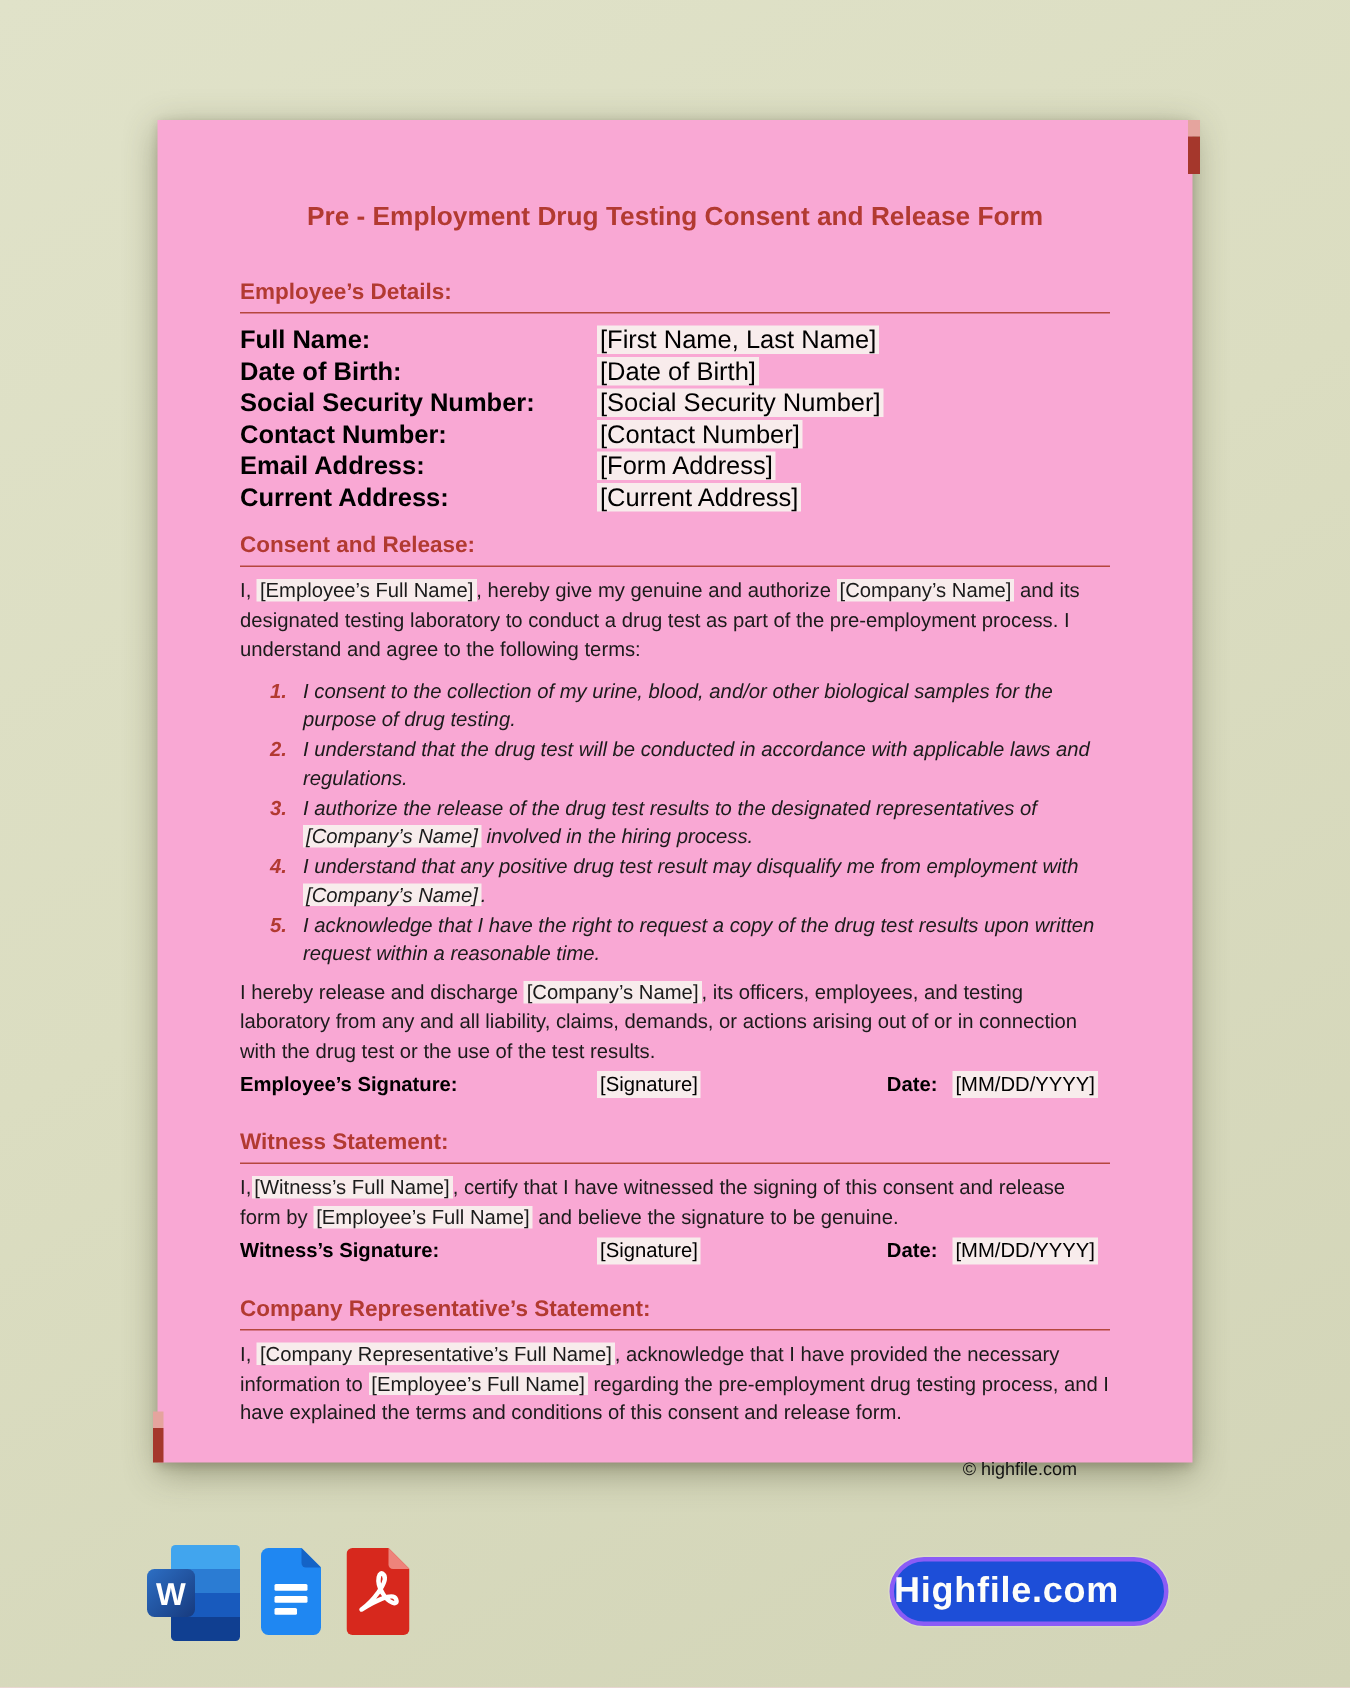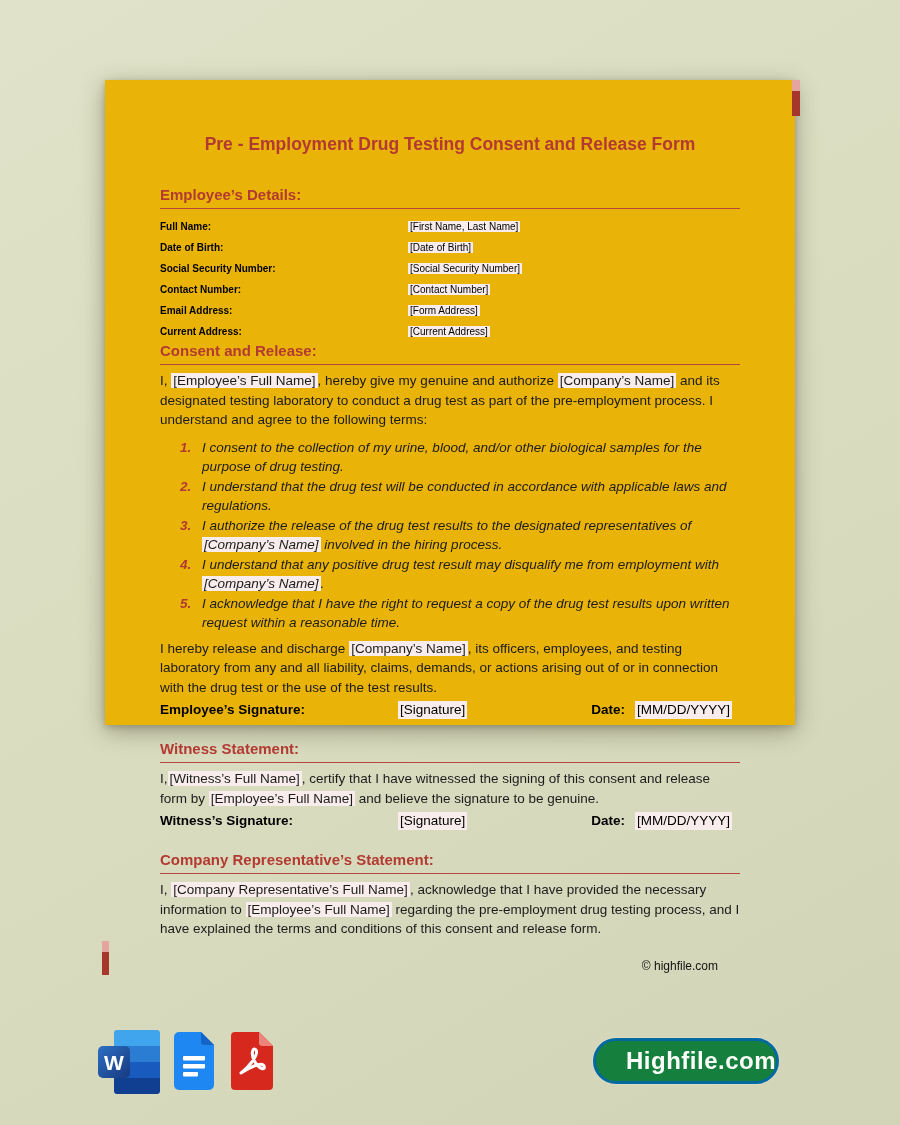--- a/index.html
+++ b/index.html
@@ -9,38 +9,38 @@
   }
   *{box-sizing:border-box;margin:0;padding:0;}
   html,body{width:900px;height:1125px;}
   body{
     position:relative;
     font-family:"Liberation Sans",sans-serif;
     background:linear-gradient(150deg,#e0e2c9 0%,#dbddc1 45%,#d2d4b7 100%);
     overflow:hidden;
   }
   .page{
-    position:absolute;left:105px;top:80px;width:690px;height:645px;
-    background:#eab308;
+    position:absolute;left:105px;top:80px;width:690px;height:895px;
+    background:#f9a8d4;
     box-shadow:0 6px 22px rgba(70,70,45,.45), 0 2px 6px rgba(70,70,45,.25);
   }
   .page-inner{padding:40px 55px 0 55px;}
   .doc-title{
     margin-top:14px;text-align:center;
     color:var(--accent);font-size:17.5px;font-weight:700;line-height:20px;
   }
   .sec-h{
     color:var(--accent);font-size:15px;font-weight:700;line-height:18px;
     padding-bottom:4px;border-bottom:1.5px solid #b5473e;
   }
   .mt-first{margin-top:32px;}
-  .mt-sec{}
+  .mt-sec{margin-top:13px;}
   .mt-sec2{margin-top:21px;}
   .details{margin-top:7px;}
-  .drow{display:flex;font-size:10px;line-height:21px;color:#000;gap:10px;}
+  .drow{display:flex;font-size:17px;line-height:21px;color:#000;}
   .dlabel{width:238px;font-weight:700;flex:0 0 auto;}
   .hl{background:var(--hl);padding:0 2px;}
   .para{margin-top:6px;font-size:13.5px;line-height:19.5px;color:var(--ink);}
   ol.terms{margin-top:8px;padding-left:42px;list-style:none;counter-reset:term;}
   ol.terms li{
     counter-increment:term;position:relative;
     font-size:13.5px;line-height:19.5px;color:var(--ink);font-style:italic;
   }
   ol.terms li::before{
     content:counter(term) ".";
@@ -63,22 +63,22 @@
   .tab-bl{left:102px;top:941px;width:7px;}
   .tab-bl .red{height:23px;}
   
   .dl-icon{position:absolute;cursor:pointer;}
   .dl-word{left:98px;top:1030px;}
   .dl-docs{left:174px;top:1032px;}
   .dl-pdf{left:231px;top:1032px;}
   
   .badge{
     position:absolute;left:593px;top:1038px;width:186px;height:46px;
-    border-radius:24px;background:#15803d;border:3px solid #0369a1;
-    display:flex;align-items:center;justify-content:flex-end;cursor:pointer;
+    border-radius:24px;background:#1d4ed8;border:3px solid #8b5cf6;
+    display:flex;align-items:center;justify-content:flex-start;cursor:pointer;
     box-shadow:0 0 0 1px rgba(255,255,255,.15);
   }
   .badge-text{color:#fdfdfa;font-size:24px;font-weight:700;letter-spacing:.5px;}
 </style>
 </head>
 <body>
 
 <div class="page">
   <div class="page-inner">
     <h1 class="doc-title">Pre - Employment Drug Testing Consent and Release Form</h1>

